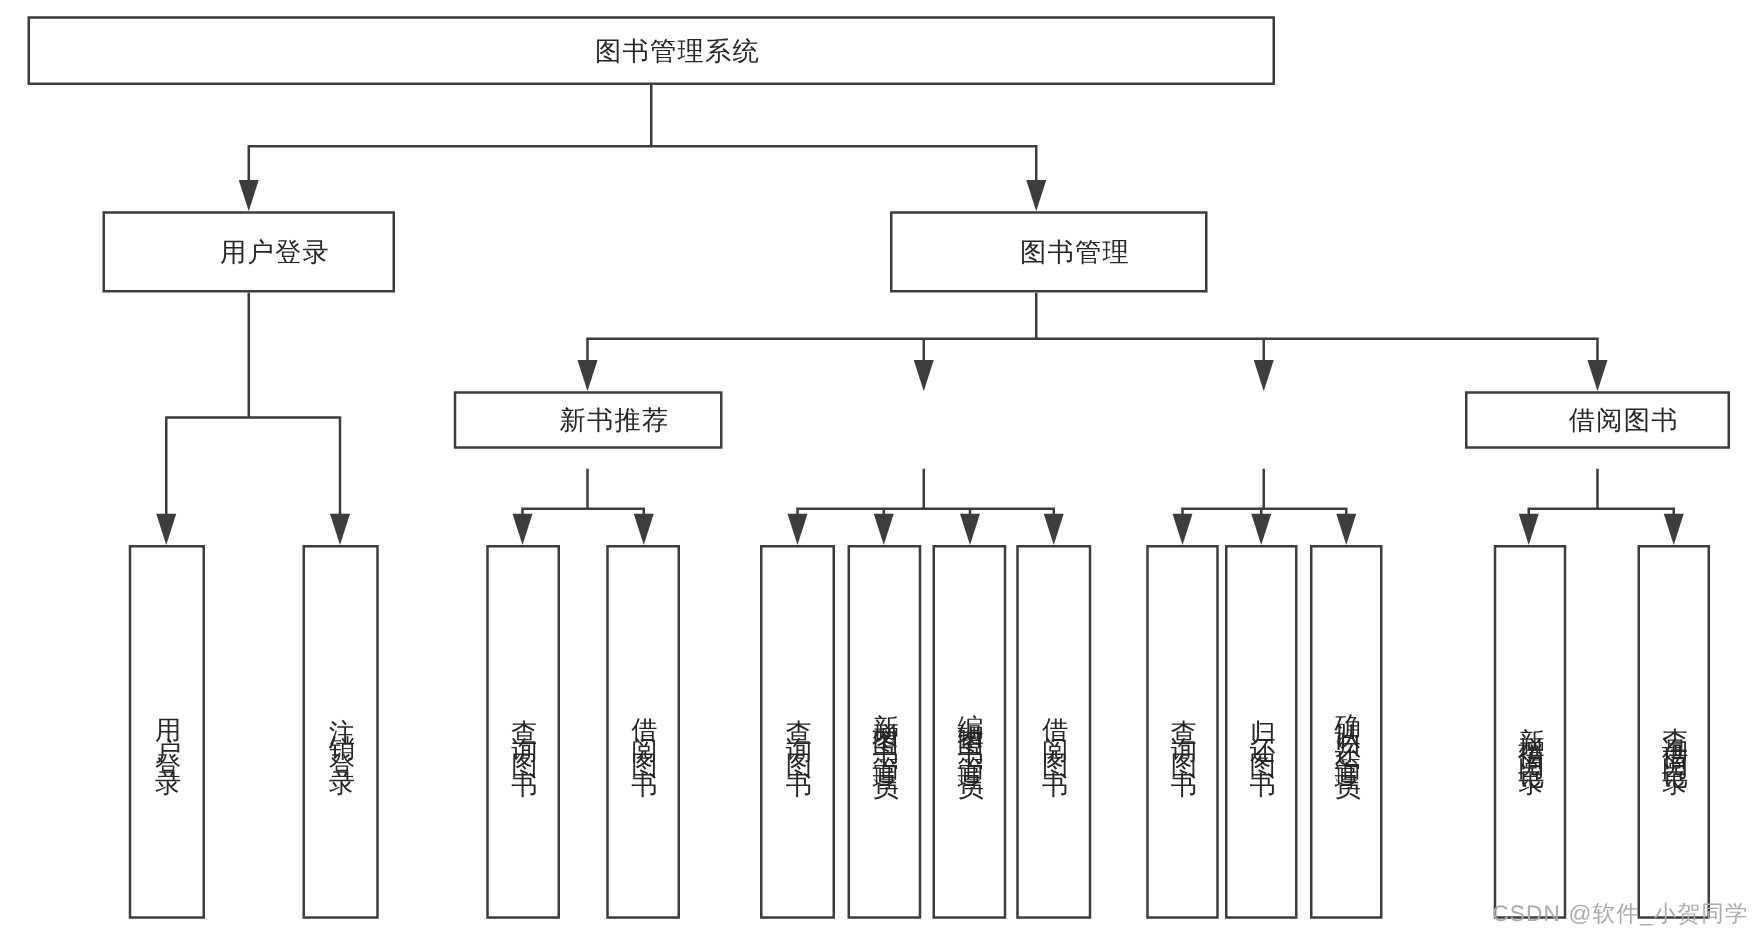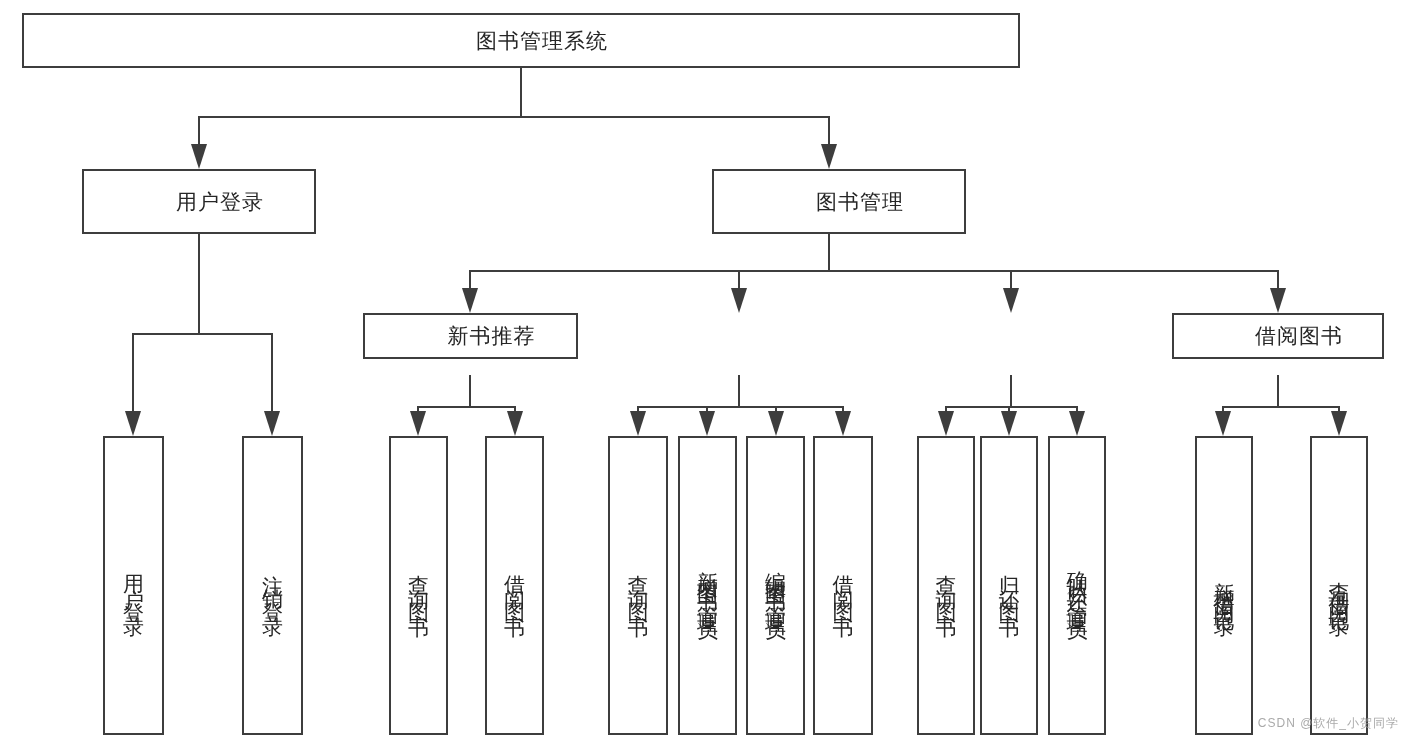--- a/index.html
+++ b/index.html
@@ -38,22 +38,22 @@
     text-orientation: mixed;
     font-size: 21px;
     white-space: nowrap;
     color: var(--text, #262626);
   }
   .s .vtext { letter-spacing: 14px; }
   .m .vtext { letter-spacing: 7px; }
   #watermark {
     position: absolute;
     right: 6px;
-    bottom: 15px;
-    font-size: 12px;
+    bottom: 4px;
+    font-size: 18px;
     color: var(--wm, #aaaaaa);
     z-index: 2;
     letter-spacing: 1px;
   }
 </style>
 </head>
 <body>
 
 <div id="stage" style="--bg: #ffffff; --line: #3d3d3d; --text: #262626; --wm: #aaaaaa;">
 

